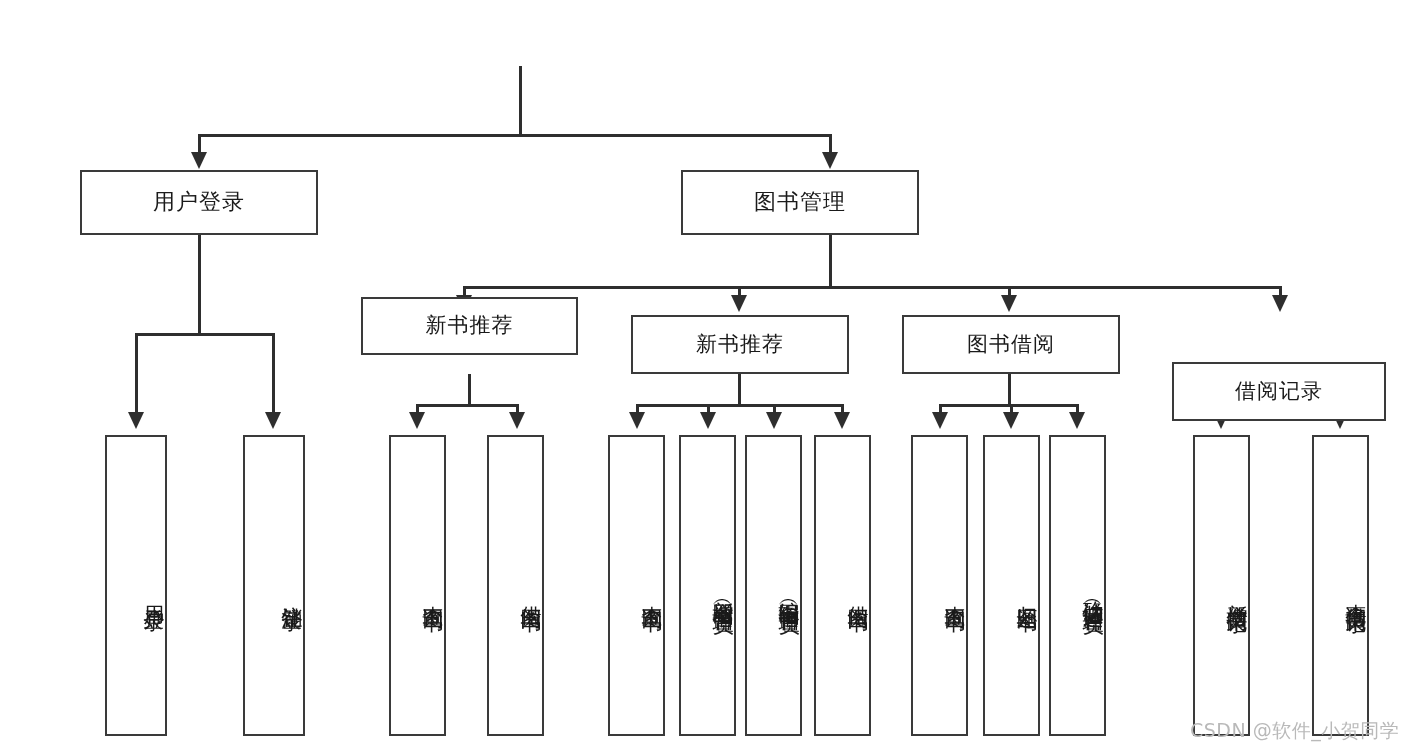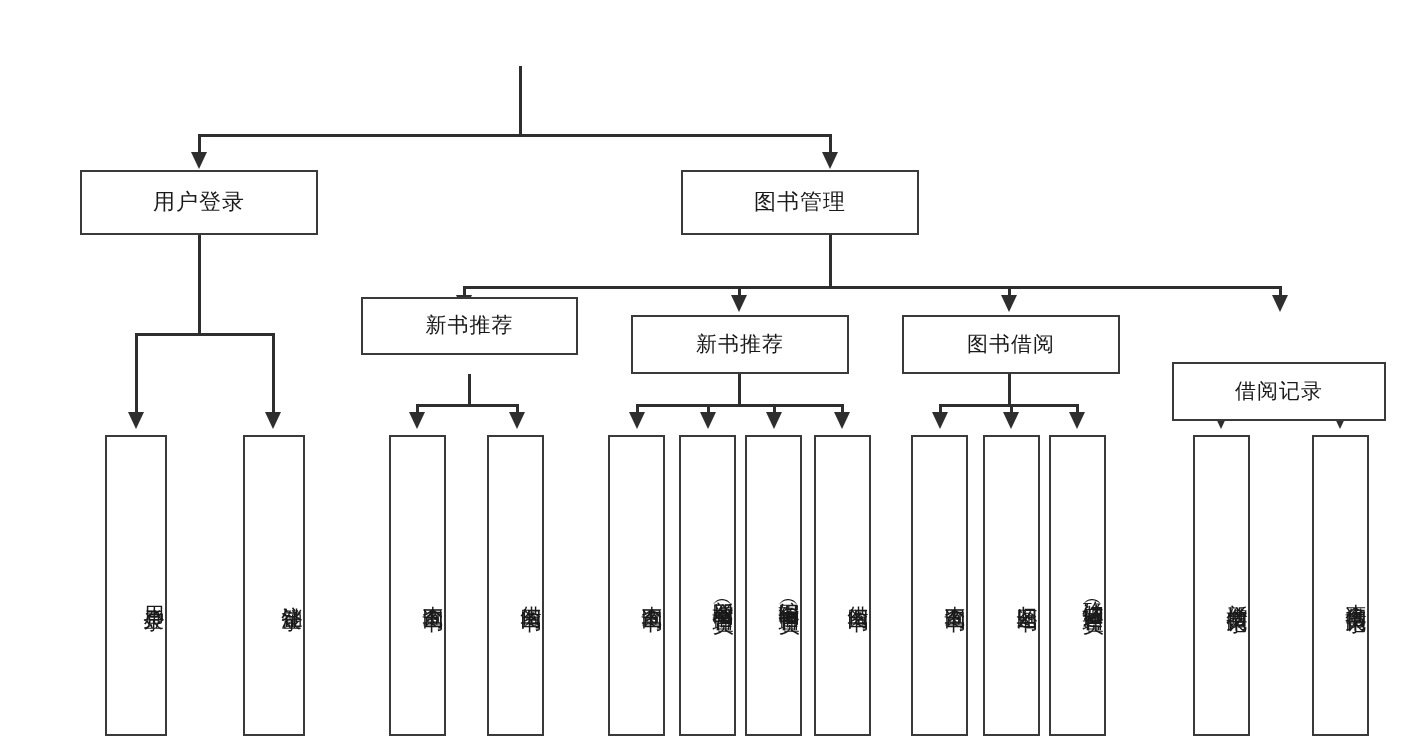--- a/index.html
+++ b/index.html
@@ -204,14 +204,15 @@
     </div>
 
   <div class="node v" style="left:1193px; top:435px; width:57px; height:301px;">
       <span>新增借阅记录</span>
     </div>
 
   <div class="node v" style="left:1312px; top:435px; width:57px; height:301px;">
       <span>查询借阅记录</span>
     </div>
 
+  <div id="watermark" style="left:1190px; top:718px;">CSDN @软件_小贺同学</div>
 
 </div>
 
 </body></html>

